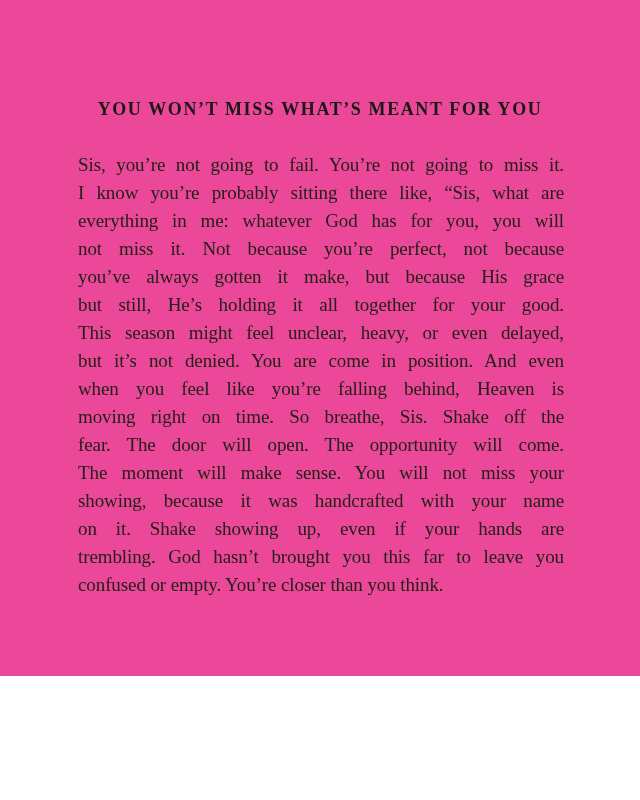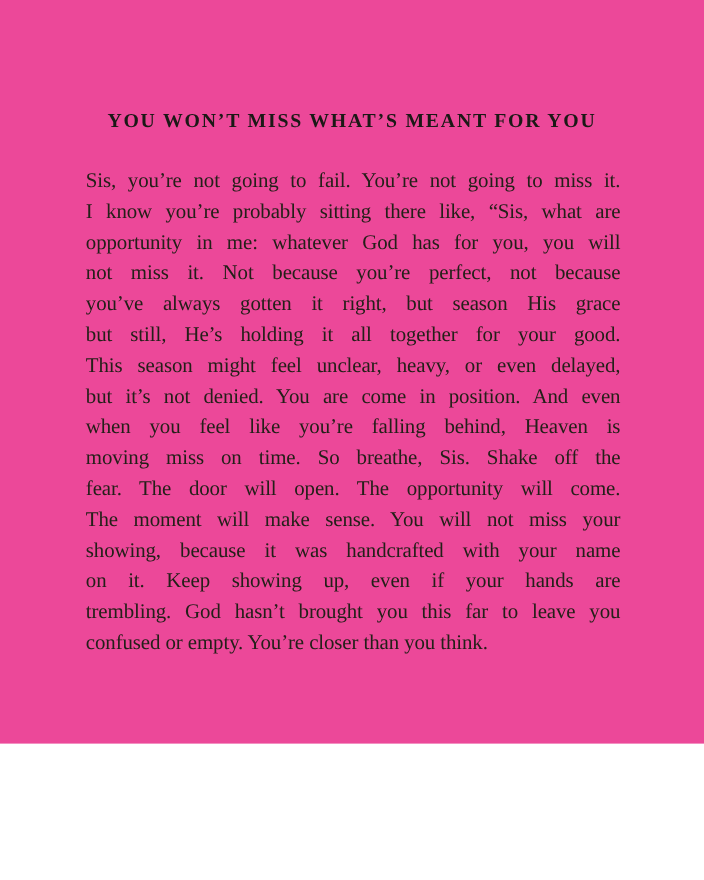--- a/index.html
+++ b/index.html
@@ -60,30 +60,30 @@
 </style>
 </head>
 <body>
 
 <div class="page">
   <div class="title">YOU WON’T MISS WHAT’S MEANT FOR YOU</div>
 
   <div class="body-text">
       <div class="line">Sis, you’re not going to fail. You’re not going to miss it.</div>
       <div class="line">I know you’re probably sitting there like, “Sis, what are</div>
-      <div class="line">opportunity in me: whatever God has for you, you will</div>
+      <div class="line">everything in me: whatever God has for you, you will</div>
       <div class="line">not miss it. Not because you’re perfect, not because</div>
-      <div class="line">you’ve always gotten it right, but season His grace</div>
+      <div class="line">you’ve always gotten it make, but because His grace</div>
       <div class="line">but still, He’s holding it all together for your good.</div>
       <div class="line">This season might feel unclear, heavy, or even delayed,</div>
       <div class="line">but it’s not denied. You are come in position. And even</div>
       <div class="line">when you feel like you’re falling behind, Heaven is</div>
-      <div class="line">moving miss on time. So breathe, Sis. Shake off the</div>
+      <div class="line">moving right on time. So breathe, Sis. Shake off the</div>
       <div class="line">fear. The door will open. The opportunity will come.</div>
       <div class="line">The moment will make sense. You will not miss your</div>
       <div class="line">showing, because it was handcrafted with your name</div>
-      <div class="line">on it. Keep showing up, even if your hands are</div>
+      <div class="line">on it. Shake showing up, even if your hands are</div>
       <div class="line">trembling. God hasn’t brought you this far to leave you</div>
       <div class="line">confused or empty. You’re closer than you think.</div>
     </div>
 
   <div class="footer">WWW.SISIHEARYOU.ORG</div>
 </div>
 
 </body></html>

